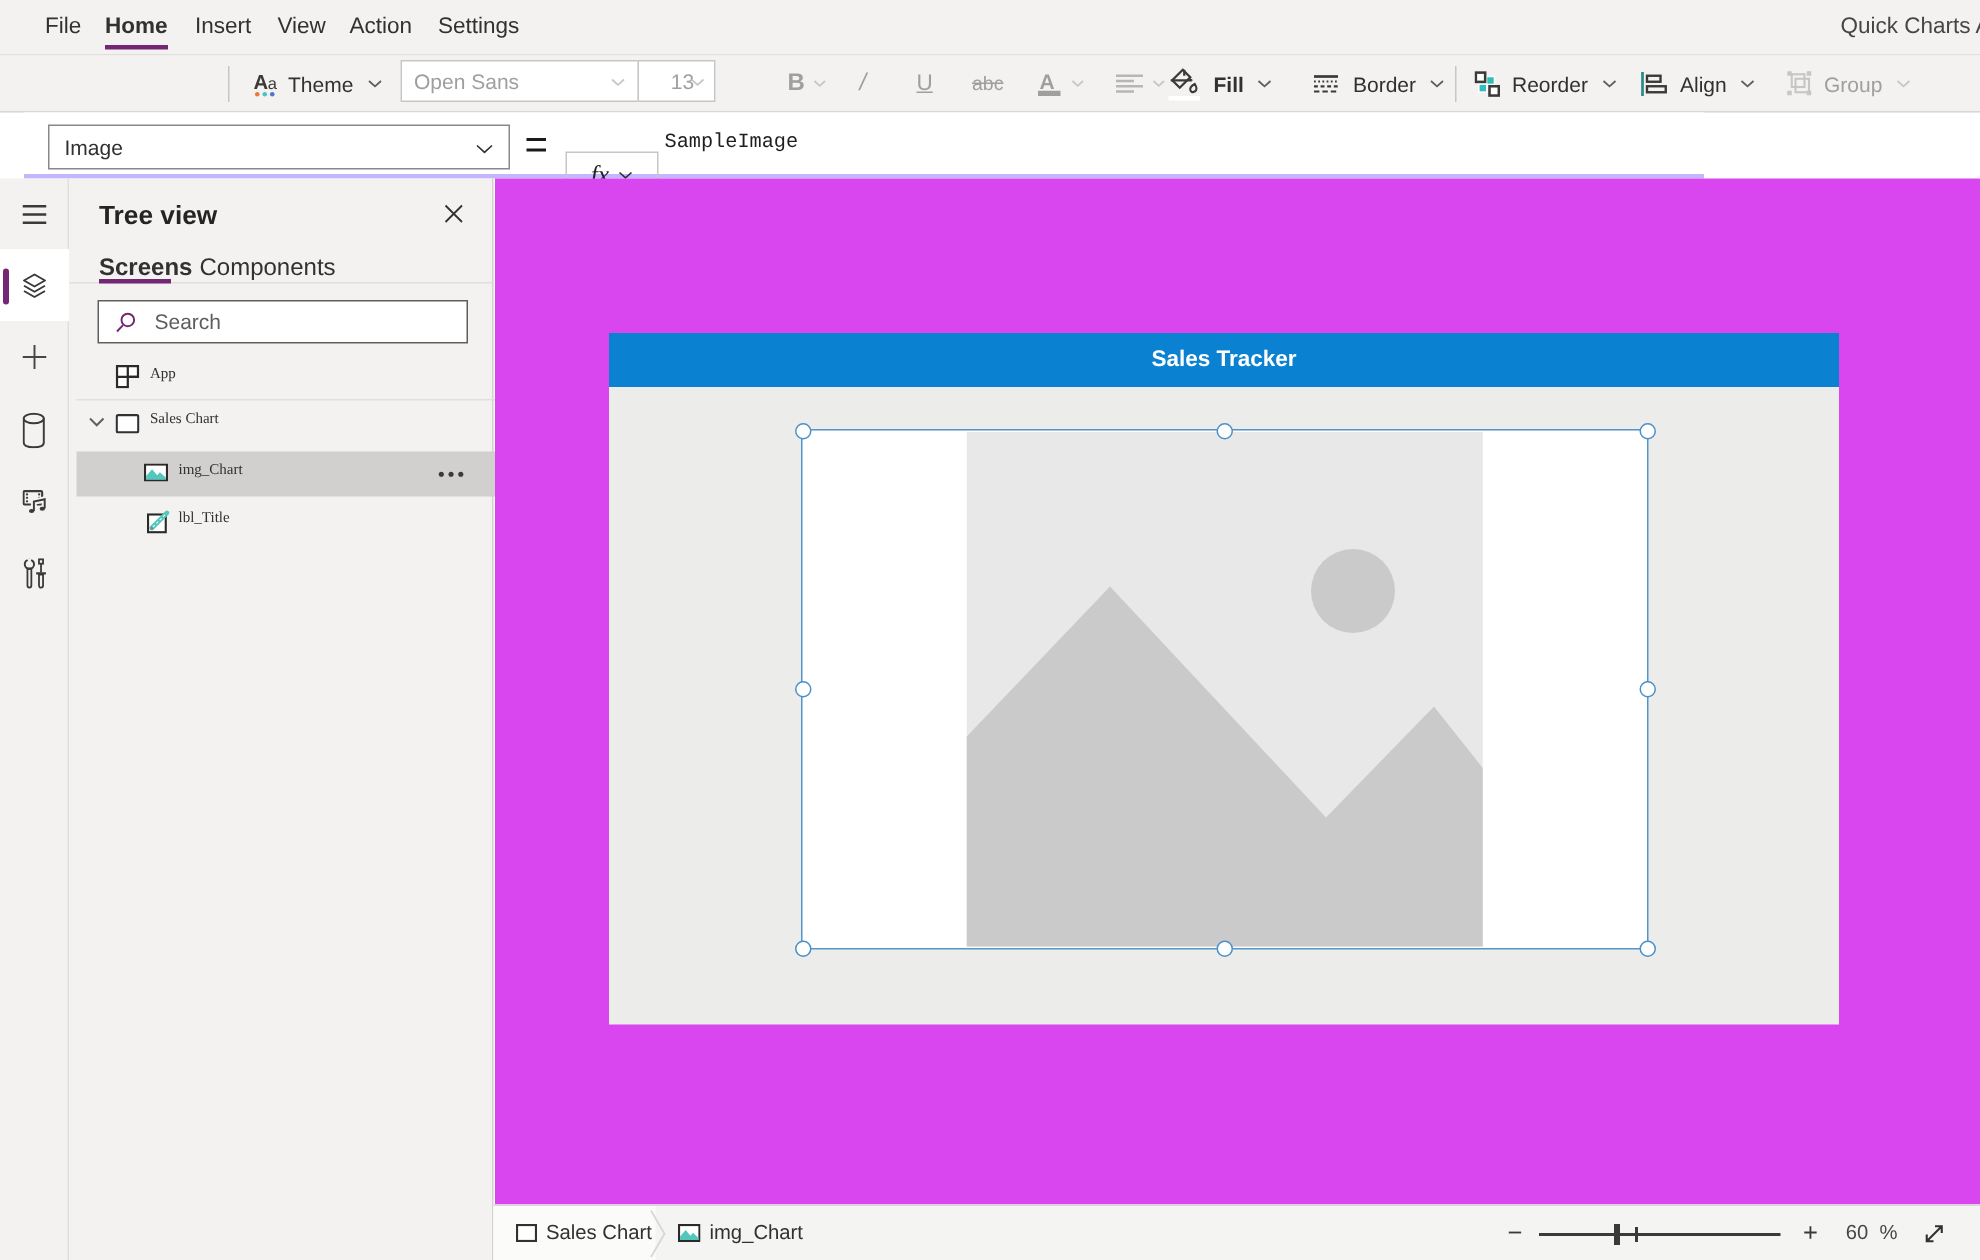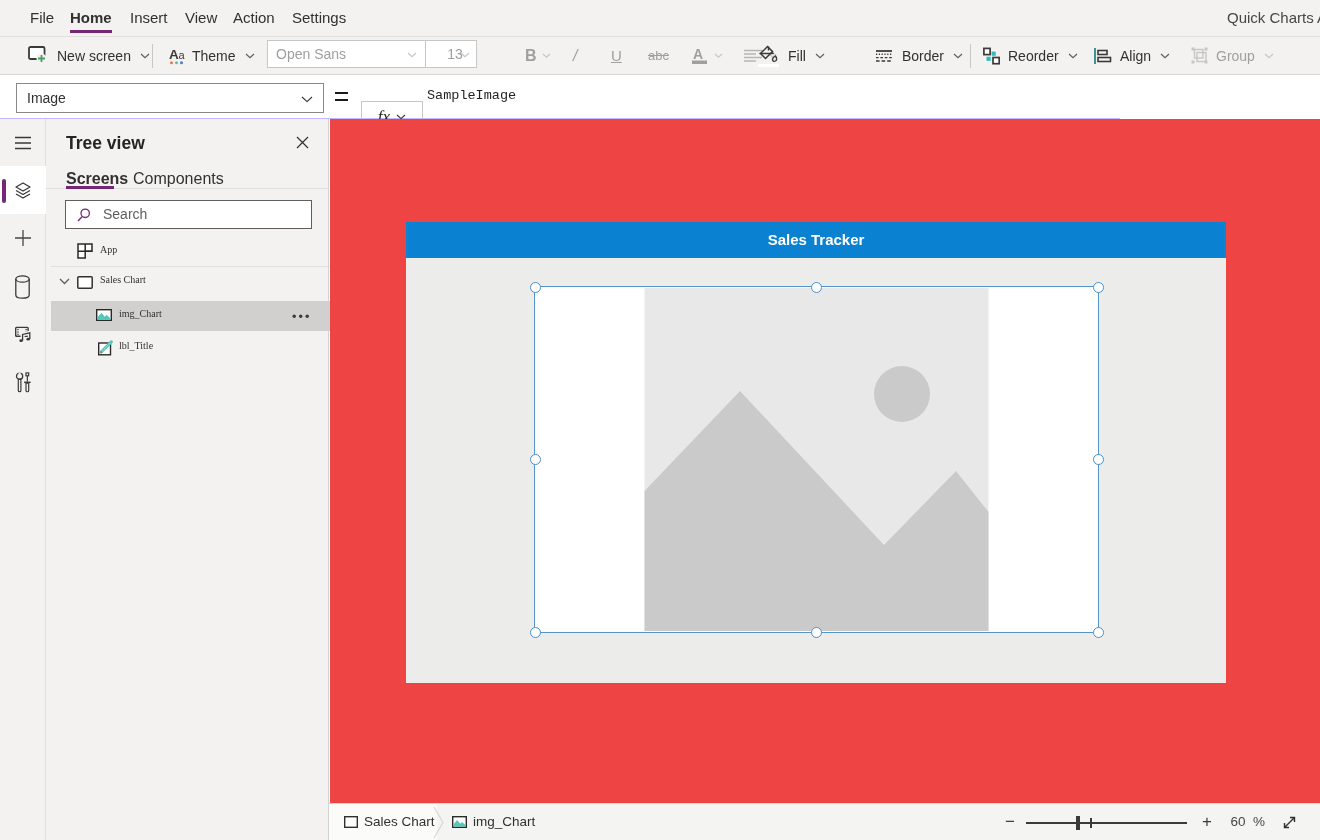--- a/index.html
+++ b/index.html
@@ -15,21 +15,21 @@
 #qc { position:absolute; top:0; left:1227px; height:36px; line-height:36px; font-size:15px; color:#484644; white-space:nowrap; }
 
 
 #ribbon { left:0; top:37px; width:1320px; height:38px; background:#f3f2f1; border-bottom:1px solid #d8d7d6; }
 .rbtn { position:absolute; top:0; height:37px; display:flex; align-items:center; font-size:14px; color:#323130; white-space:nowrap; }
 .rbtn.dis { color:#a19f9d; }
 .vdiv { position:absolute; width:1px; background:#c8c6c4; }
 .combo { position:absolute; top:3px; height:28px; background:#fff; border:1px solid #c8c6c4; font-size:14px; color:#a19f9d; line-height:26px; }
 
 
-#fbar { left:0; top:75px; width:1120px; height:44px; background:#fff; border-bottom:1px solid #c4b5fd; }
+#fbar { left:16px; top:75px; width:1120px; height:44px; background:#fff; border-bottom:3px solid #c4b5fd; }
 #propdd { position:absolute; left:16px; top:8px; width:308px; height:30px; border:1px solid #8a8886; background:#fff; font-size:14px; line-height:28px; color:#323130; }
 #fxbox { position:absolute; left:361px; top:6px; width:62px; height:31px; border:1px solid #c8c6c4; display:flex; align-items:center; justify-content:center;margin-top:20px; }
 #fxbox .fx { font-family:"Liberation Serif", serif; font-style:italic; font-size:17px; color:#201f1e; }
 #ftext { position:absolute; left:427px; top:0; height:42px; line-height:42px; font-family:"Liberation Mono", monospace; font-size:13.5px; color:#201f1e; }
 
 
 #rail { left:0; top:119px; width:46px; height:721px; background:#f3f2f1; border-right:1px solid #e1dfdd; }
 #railsel { position:absolute; left:0; top:47px; width:46px; height:48px; background:#fff; }
 #railbar { position:absolute; left:2px; top:60px; width:4px; height:24px; background:#742774; border-radius:2px; }
 .ric { position:absolute; left:15px; }
@@ -45,21 +45,21 @@
 #search span { position:absolute; left:37px; top:5px; font-size:14px; color:#605e5c; }
 
 .trow { position:absolute; left:5px; width:283px; height:31px; font-size:10px;font-family:Liberation Serif, serif; }
 .trow .lab { position:absolute; top:7px; }
 #row-app { top:118px; border-bottom:1px solid #e1dfdd; height:30px; }
 #row-screen { top:148px; }
 #row-img { top:182px; height:30px; background:#d2d0ce; }
 #row-lbl { top:214px; }
 
 
-#canvas { left:330px; top:119px; width:990px; height:684px; background:#ef4444; }
+#canvas { left:330px; top:119px; width:990px; height:684px; background:#d946ef; }
 #screen { position:absolute; left:76px; top:103px; width:820px; height:461px; background:#ececeb; }
 #scrhead { position:absolute; left:0; top:0; width:820px; height:36px; background:#0a82d1; color:#fff; font-size:15px; font-weight:bold; text-align:center; line-height:36px; }
 #imgctl { position:absolute; left:129px; top:65px; width:563px; height:345px; background:#fff; }
 #selrect { position:absolute; left:128px; top:64px; width:565px; height:347px; border:1.4px solid #5496cb; }
 .hdl { position:absolute; width:11px; height:11px; border-radius:50%; background:#fff; border:1.7px solid #4a90c8; }
 
 
 #status { left:329px; top:803px; width:991px; height:37px; background:#f4f4f3; border-top:1px solid #d8d7d6; font-size:13.5px; }
 #crumb1 { position:absolute; left:0; top:0; width:108px; height:36px; background:#fbfbfa; }
 #zoomwrap { position:absolute; right:0; top:0; height:36px; }
@@ -72,31 +72,20 @@
   <span class="mi sel" style="left:70px;">Home<u></u></span>
   <span class="mi" style="left:130px;">Insert</span>
   <span class="mi" style="left:185px;">View</span>
   <span class="mi" style="left:233px;">Action</span>
   <span class="mi" style="left:292px;">Settings</span>
   <span id="qc">Quick Charts Ap</span>
 </div>
 
 <div class="abs" id="ribbon">
 
-  <div class="rbtn" style="left:28px;">
-    <svg width="22" height="19" viewBox="0 0 22 19" style="margin-right:7px;">
-      <rect x="1" y="1" width="15.5" height="12" rx="1.5" fill="#fff" stroke="#3b3a39" stroke-width="1.8"></rect>
-      <circle cx="13.5" cy="12.5" r="5" fill="#f3f2f1"></circle>
-      <path d="M13.5 9 v7 M10 12.5 h7" stroke="#4b9e63" stroke-width="1.8"></path>
-    </svg>
-    <span>New screen</span>
-    <svg width="10" height="6" viewBox="0 0 10 6" style="margin-left:9px;">
-        <path d="M1 1 l4 3.6 4-3.6" fill="none" stroke="#605e5c" stroke-width="1.2"></path>
-      </svg>
-  </div>
   <div class="vdiv" style="left:152px; top:7px; height:24px;"></div>
 
   <div class="rbtn" style="left:169px;">
     <svg width="17" height="18" viewBox="0 0 17 18" style="margin-right:6px;">
       <text x="0" y="12" font-size="13.5" font-weight="bold" fill="#3b3a39">A</text>
       <text x="9.5" y="12" font-size="11" fill="#3b3a39">a</text>
       <circle cx="2.5" cy="15.8" r="1.5" fill="#e8793e"></circle>
       <circle cx="7.5" cy="15.8" r="1.5" fill="#4ec2c2"></circle>
       <circle cx="12.5" cy="15.8" r="1.5" fill="#4a77d4"></circle>
     </svg>
@@ -140,21 +129,21 @@
 
   <div class="rbtn dis" style="left:744px;">
     <svg width="20" height="14" viewBox="0 0 20 14">
       <path d="M0 1.5 h18 M0 5 h12 M0 8.5 h18 M0 12 h12" stroke="#b8b6b4" stroke-width="1.6"></path>
     </svg>
     <svg width="9" height="6" viewBox="0 0 9 6" style="margin-left:4px;">
         <path d="M1 1 l3.5 3.2 3.5-3.2" fill="none" stroke="#c8c6c4" stroke-width="1.2"></path>
       </svg>
   </div>
 
-  <div class="rbtn" style="left:757px;">
+  <div class="rbtn" style="left:778px;font-weight:bold;">
     <svg width="24" height="22" viewBox="0 0 24 22" style="margin-right:7px;">
       <path d="M10.5 1.5 l5 5 -7 7 -5-5 z" fill="none" stroke="#3b3a39" stroke-width="1.5"></path>
       <path d="M2.5 8.5 h14" stroke="#3b3a39" stroke-width="1.5"></path>
       <path d="M14.5 6.5 l3 2 -2.5 0.5" fill="#3b3a39" stroke="none"></path>
       <path d="M11.5 1.5 v4" stroke="#3b3a39" stroke-width="1.5"></path>
       <path d="M18.5 11 q2.3 3.5 0 5 q-2.3 1.2 -3 -1.2 q-0.3-2 3-3.8z" fill="none" stroke="#3b3a39" stroke-width="1.4"></path>
       <rect x="1" y="19" width="21" height="3.5" fill="#fff"></rect>
     </svg>
     <span>Fill</span>
     <svg width="10" height="6" viewBox="0 0 10 6" style="margin-left:9px;">

